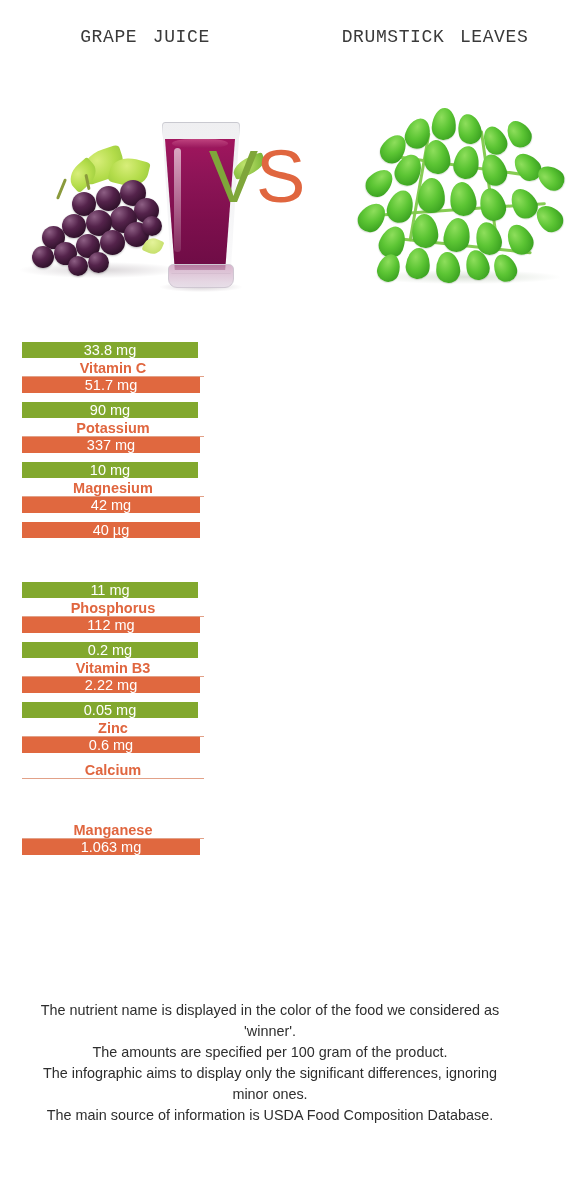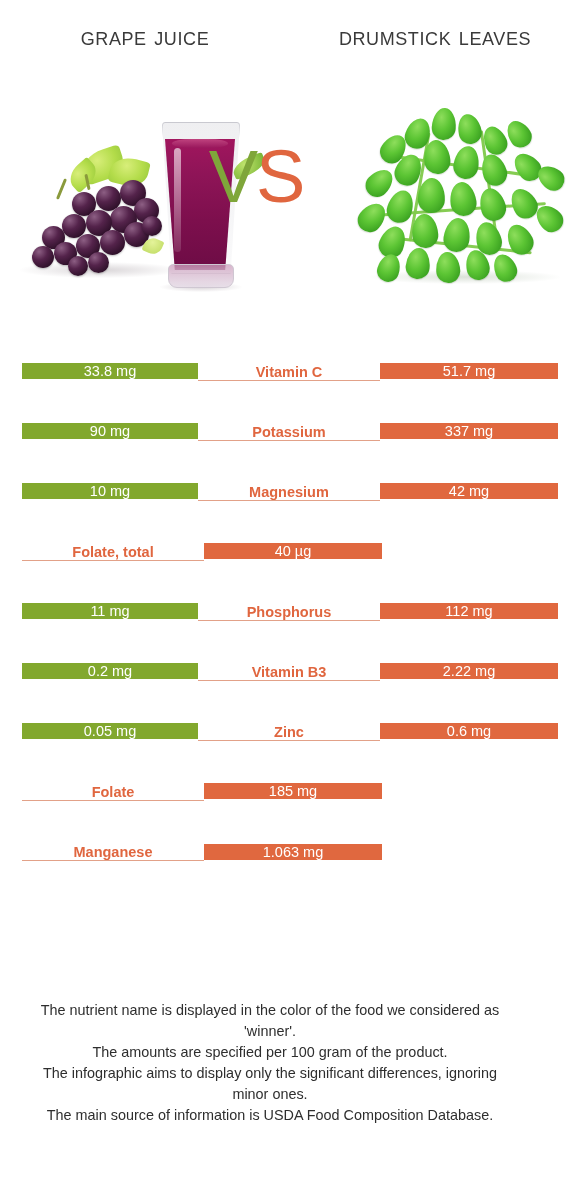--- a/index.html
+++ b/index.html
@@ -26,21 +26,21 @@
     padding-top: 22px;
   }
   .header-cell {
     flex: 1 1 50%;
     text-align: center;
     display: flex;
     align-items: flex-start;
     justify-content: center;
   }
   .title {
-    font-family: Liberation Sans, sans-serif;
+    font-family: Liberation Mono, monospace;
     font-weight: 300;
     font-size: 25px;
     letter-spacing: 0.6px;
     line-height: 1.14;
     color: #3a3a3a;
     font-variant: small-caps;
     text-transform: lowercase;
     white-space: pre-line;
     margin: 0;
   }
@@ -149,21 +149,22 @@
   
   .table {
     position: absolute;
     left: 22px;
     top: 342px;
     width: 536px;
   }
   .row {
     display: flex;
     height: 60px;
-    align-items: center;
+    align-items: flex-start;
+    flex-direction: column;
   }
   .cell {
     display: flex;
     align-items: center;
     justify-content: center;
     font-size: 14.5px;
     box-sizing: border-box;
   }
   .cell-left {
     width: 176px;
@@ -322,21 +323,20 @@
     <div class="cell cell-right">337 mg</div>
   </div>
 
   <div class="row">
     <div class="cell cell-left">10 mg</div>
     <div class="cell cell-mid">Magnesium</div>
     <div class="cell cell-right">42 mg</div>
   </div>
 
   <div class="row">
-    <div class="cell cell-mid">Folate, total</div>
     <div class="cell cell-right">40 µg</div>
   </div>
 
   <div class="row">
     <div class="cell cell-left">11 mg</div>
     <div class="cell cell-mid">Phosphorus</div>
     <div class="cell cell-right">112 mg</div>
   </div>
 
   <div class="row">
@@ -346,22 +346,21 @@
   </div>
 
   <div class="row">
     <div class="cell cell-left">0.05 mg</div>
     <div class="cell cell-mid">Zinc</div>
     <div class="cell cell-right">0.6 mg</div>
   </div>
 
 
   <div class="row">
-    <div class="cell cell-mid">Folate</div>
-    <div class="cell cell-right">185 mg</div>
+    <div class="cell cell-mid">Calcium</div>
   </div>
 
   <div class="row">
     <div class="cell cell-mid">Manganese</div>
     <div class="cell cell-right">1.063 mg</div>
   </div>
 
 </div>
 
 <div class="footer">

